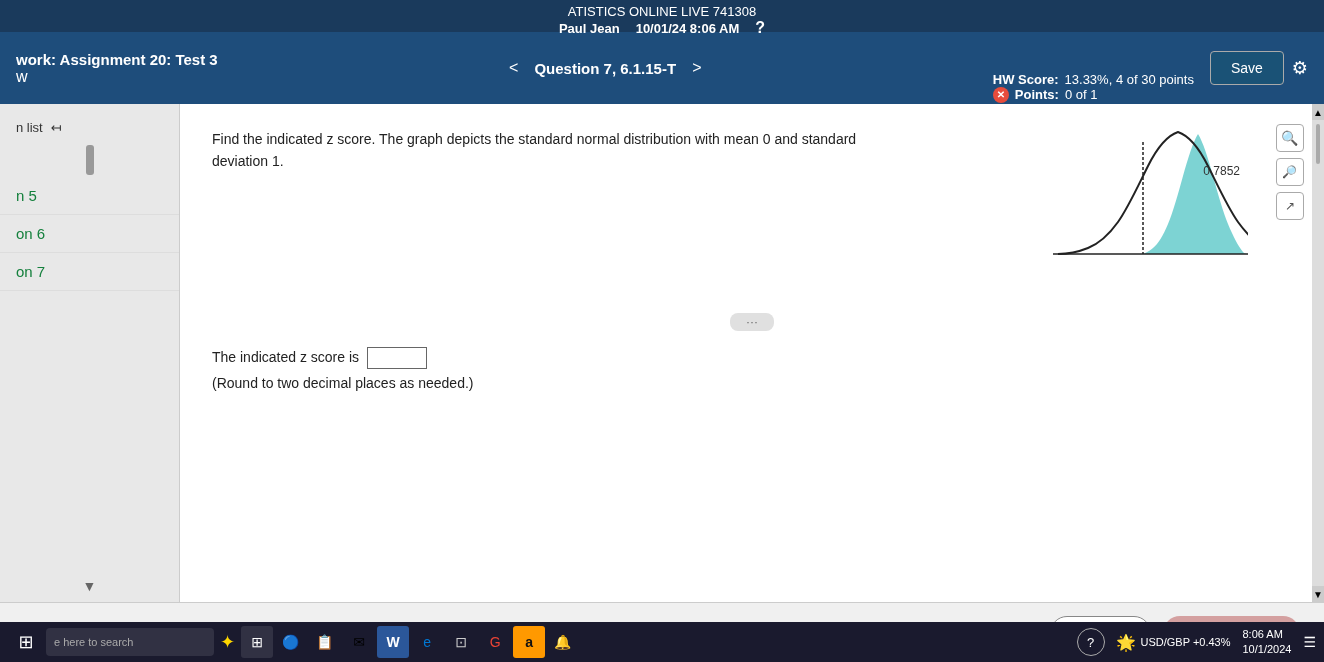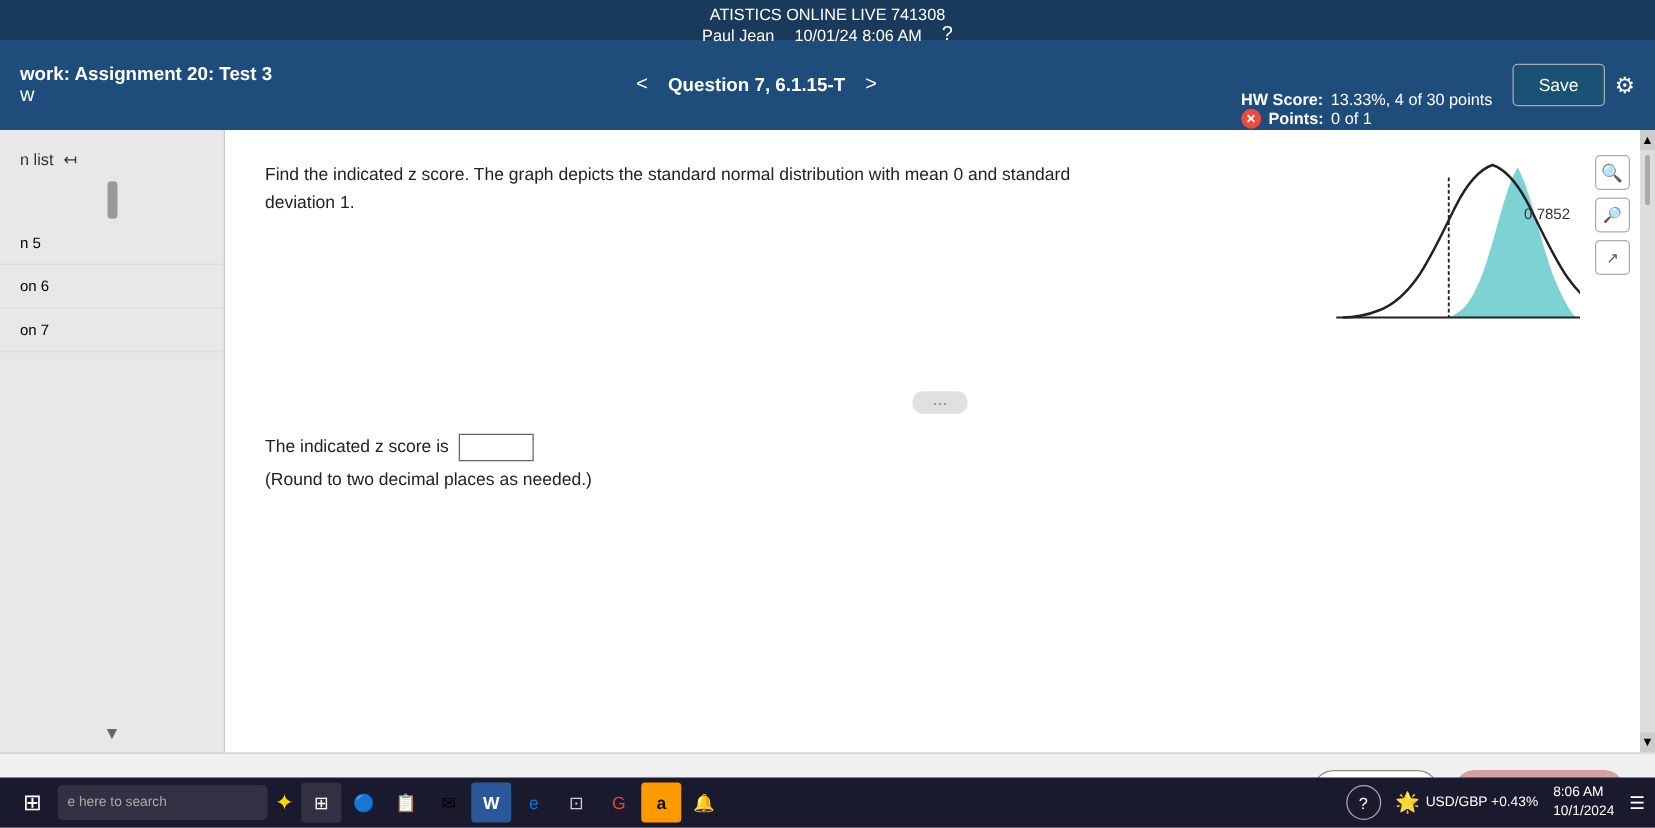--- a/index.html
+++ b/index.html
@@ -128,22 +128,22 @@
       width: 180px;
       background: #e8e8e8;
       border-right: 1px solid #ccc;
       display: flex;
       flex-direction: column;
       padding-top: 8px;
     }
 
     .sidebar-item {
       padding: 10px 16px;
-      font-size: 12px;
-      color: #000000;
+      font-size: 15px;
+      color: #15803d;
       cursor: pointer;
       border-bottom: 1px solid #ddd;
     }
 
     .sidebar-header {
       padding: 8px 16px;
       font-size: 13px;
       font-weight: normal;
       color: #333;
       display: flex;
@@ -163,21 +163,21 @@
     .question-text {
       font-size: 14px;
       color: #222;
       line-height: 1.6;
       max-width: 700px;
     }
 
     .graph-container {
       position: absolute;
       top: 20px;
-      right: 60px;
+      right: 76px;
       width: 200px;
       height: 160px;
     }
 
     .graph-tools {
       position: absolute;
       top: 20px;
       right: 20px;
       display: flex;
       flex-direction: column;
@@ -297,21 +297,21 @@
       height: 40px;
       margin: 4px;
       border-radius: 3px;
     }
   </style>
 </head>
 <body>
 
 <div class="top-bar">
   <span>ATISTICS ONLINE LIVE 741308</span>
-  <div style="display:flex;align-items:center;gap:16px;">
+  <div style="display:flex;align-items:center;gap:16px;font-weight:bold;">
     <span>Paul Jean</span>
     <span>10/01/24 8:06 AM</span>
     <span style="cursor:pointer;font-size:16px;">?</span>
   </div>
 </div>
 
 <div class="main-header">
   <div class="header-left">
     <span class="assignment-title">work: Assignment 20: Test 3</span>
     <span>w</span>

